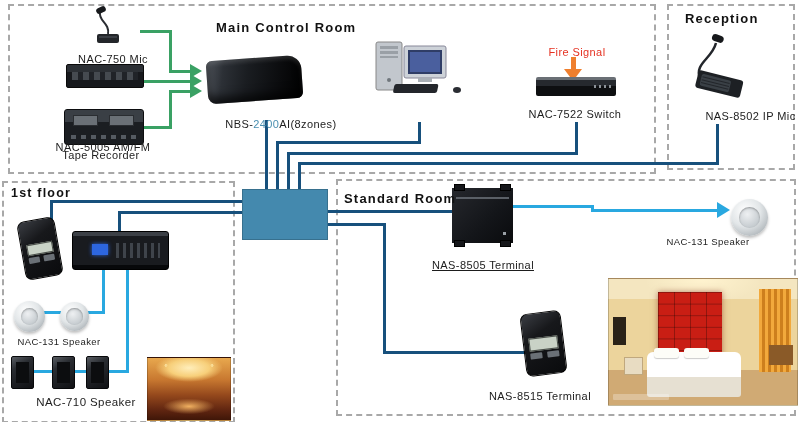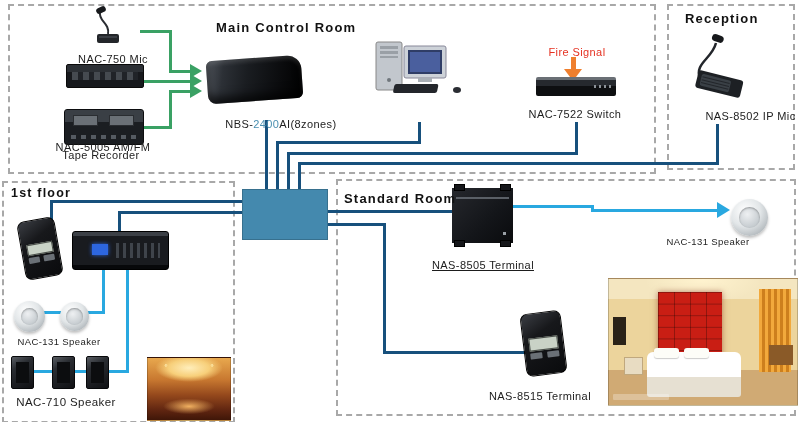--- a/index.html
+++ b/index.html
@@ -258,19 +258,19 @@
 
   <div class="lbl" style="left:204px;top:106px;width:140px;">
     <span>NBS-</span><span class="model-num">2400</span><span>AI(8zones)</span>
   </div>
 
   <div class="lbl lbl-fire" style="left:546px;top:46px;width:62px;">Fire Signal</div>
   <div class="lbl" style="left:515px;top:108px;width:120px;">NAC-7522 Switch</div>
   <div class="lbl" style="left:688px;top:110px;width:125px;">NAS-8502 IP Mic</div>
 
   <div class="lbl lbl-sm" style="left:7px;top:336px;width:104px;">NAC-131 Speaker</div>
-  <div class="lbl" style="left:5px;top:396px;width:122px;font-size:11.5px;">NAC-710 Speaker</div>
+  <div class="lbl" style="left:5px;top:396px;width:122px;font-size:11.5px;padding-left:20px;">NAC-710 Speaker</div>
 
   <div class="lbl" style="left:422px;top:259px;width:122px;text-decoration:underline;">NAS-8505 Terminal</div>
   <div class="lbl lbl-sm" style="left:655px;top:236px;width:106px;">NAC-131 Speaker</div>
   <div class="lbl" style="left:478px;top:390px;width:124px;">NAS-8515 Terminal</div>
 
 </div>
 
 </body></html>

